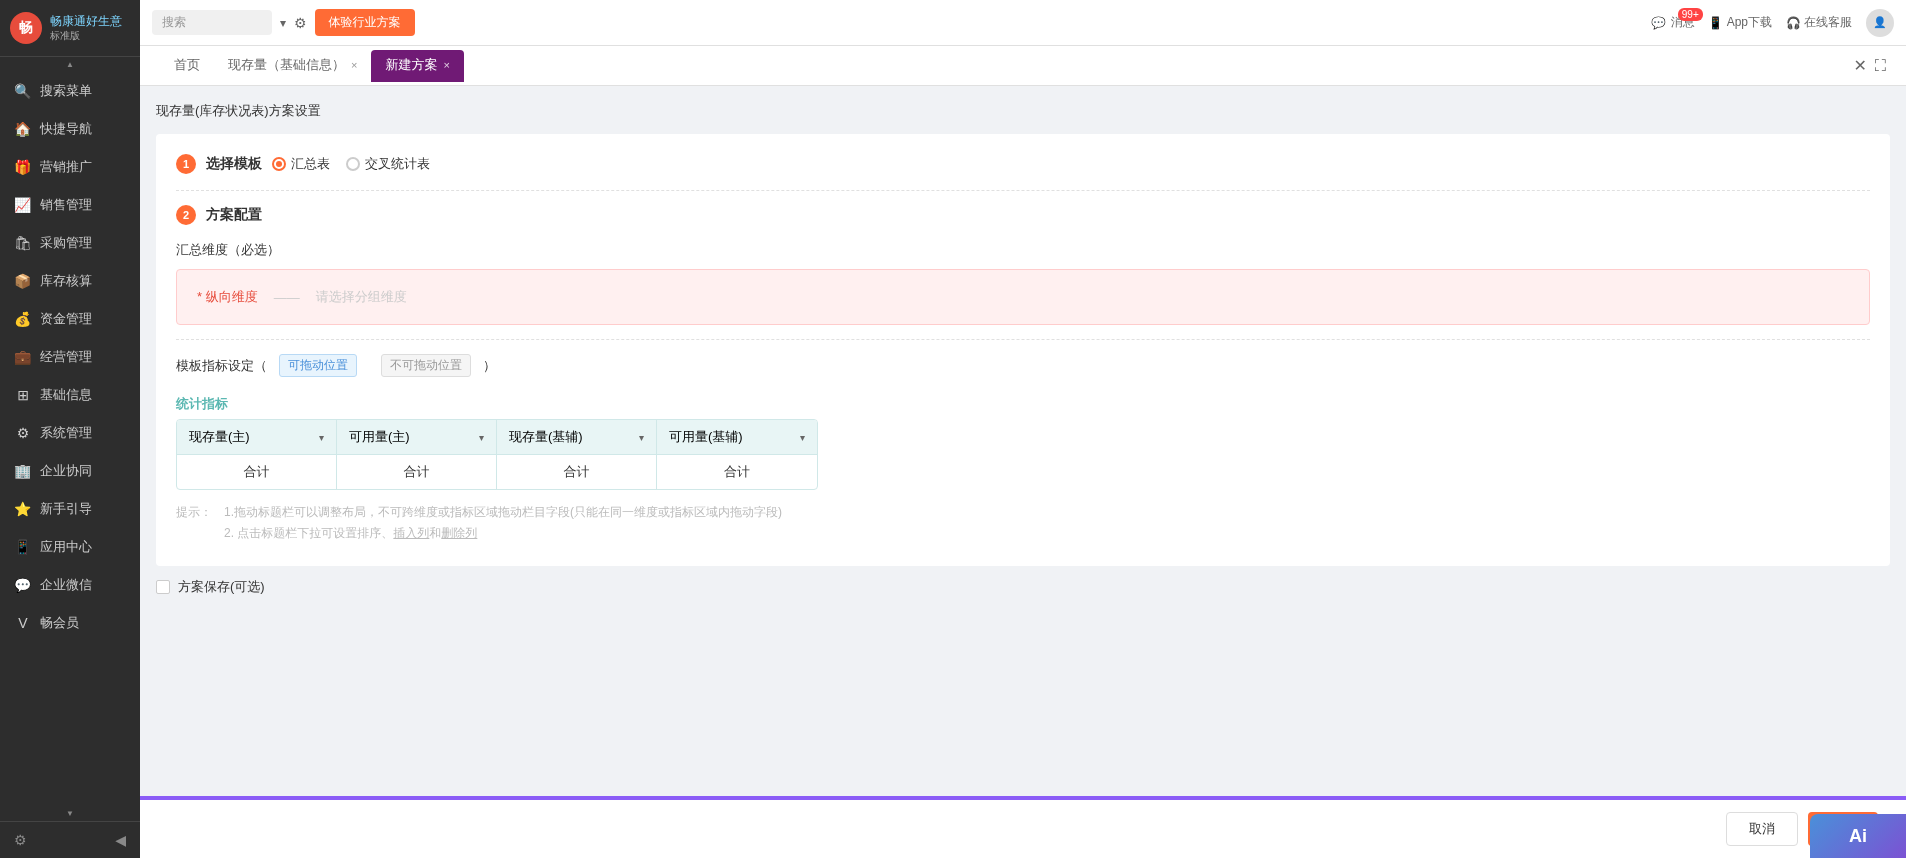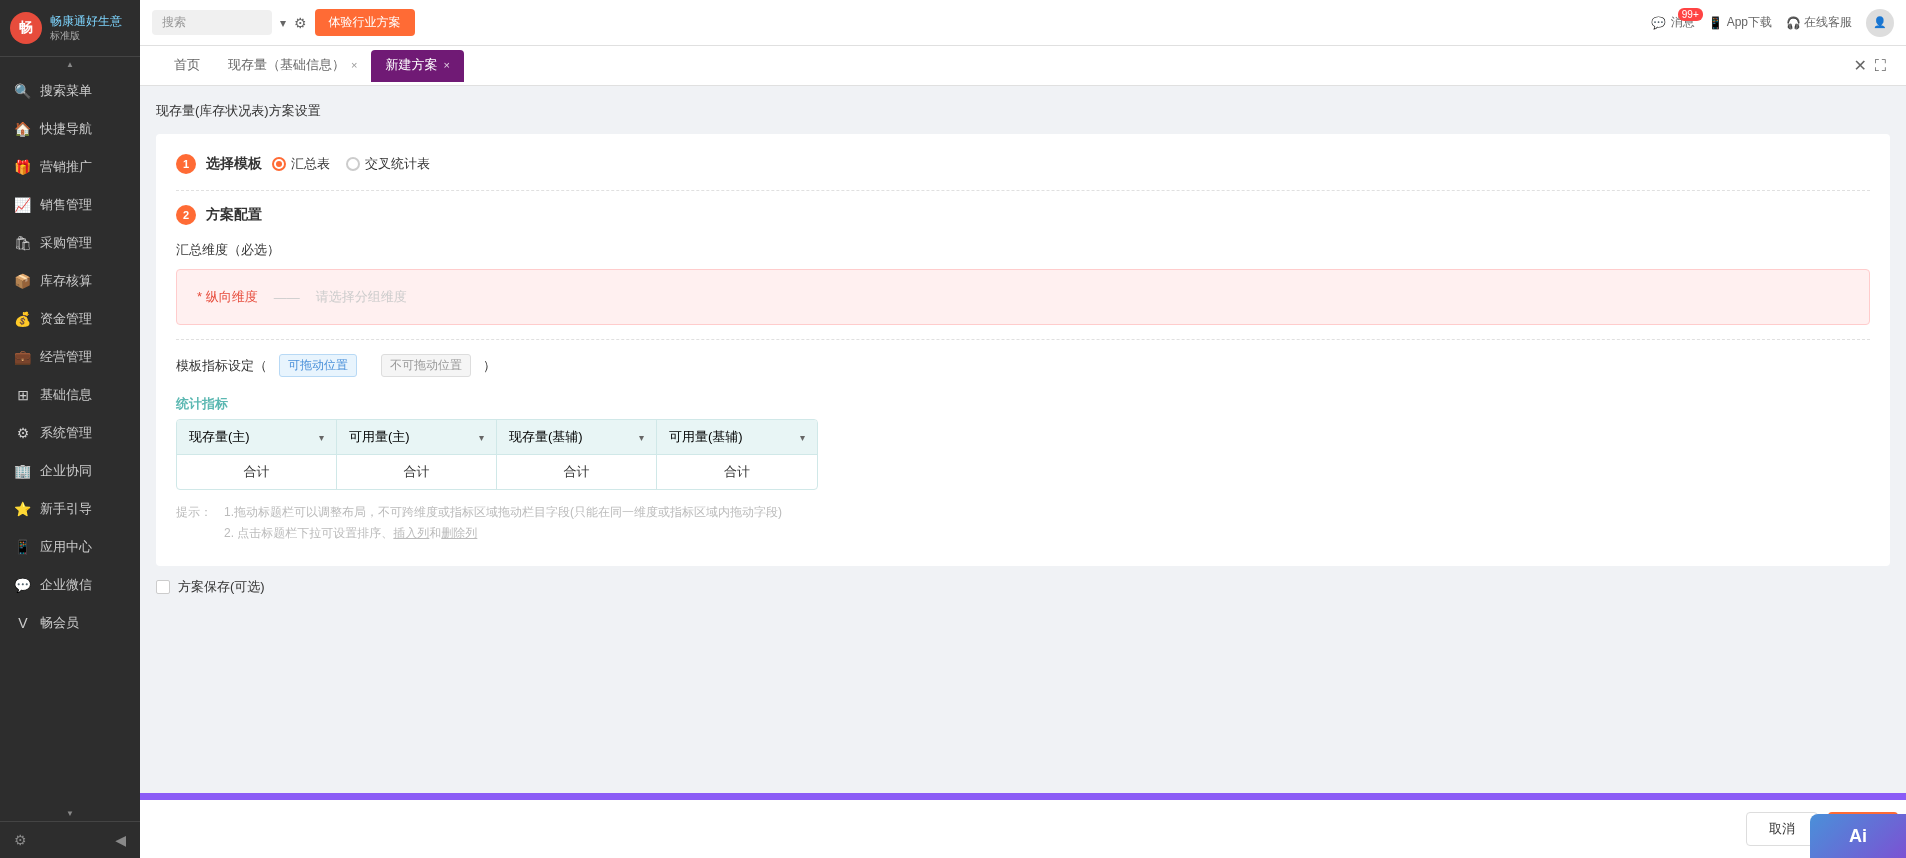--- a/index.html
+++ b/index.html
@@ -214,22 +214,22 @@
     
     .save-option { display: flex; align-items: center; gap: 8px; font-size: 13px; color: #333; margin-top: 10px; }
     .checkbox-box {
       width: 14px; height: 14px; border: 1px solid #ccc; border-radius: 2px;
       background: white; cursor: pointer;
     }
 
     
     .bottom-bar {
       background: #fff;
-      border-top: 7px solid #8b5cf6;
-      padding: 12px 8px;
+      border-top: 4px solid #8b5cf6;
+      padding: 12px 28px;
       display: flex;
       justify-content: flex-end;
       gap: 10px;
     }
     .btn-cancel {
       padding: 7px 22px; border: 1px solid #ddd; border-radius: 4px;
       background: white; color: #333; cursor: pointer; font-size: 13px;
     }
     .btn-query {
       padding: 7px 22px; border: none; border-radius: 4px;

